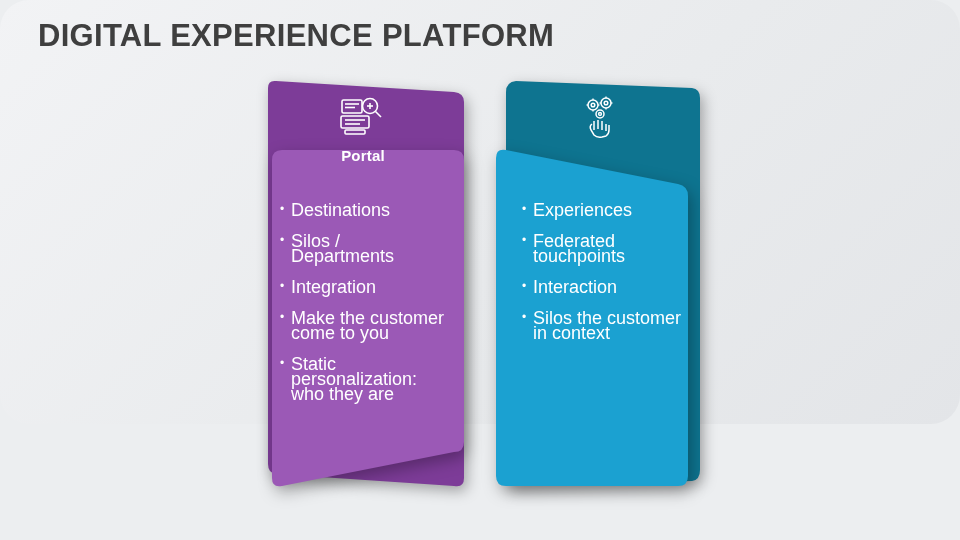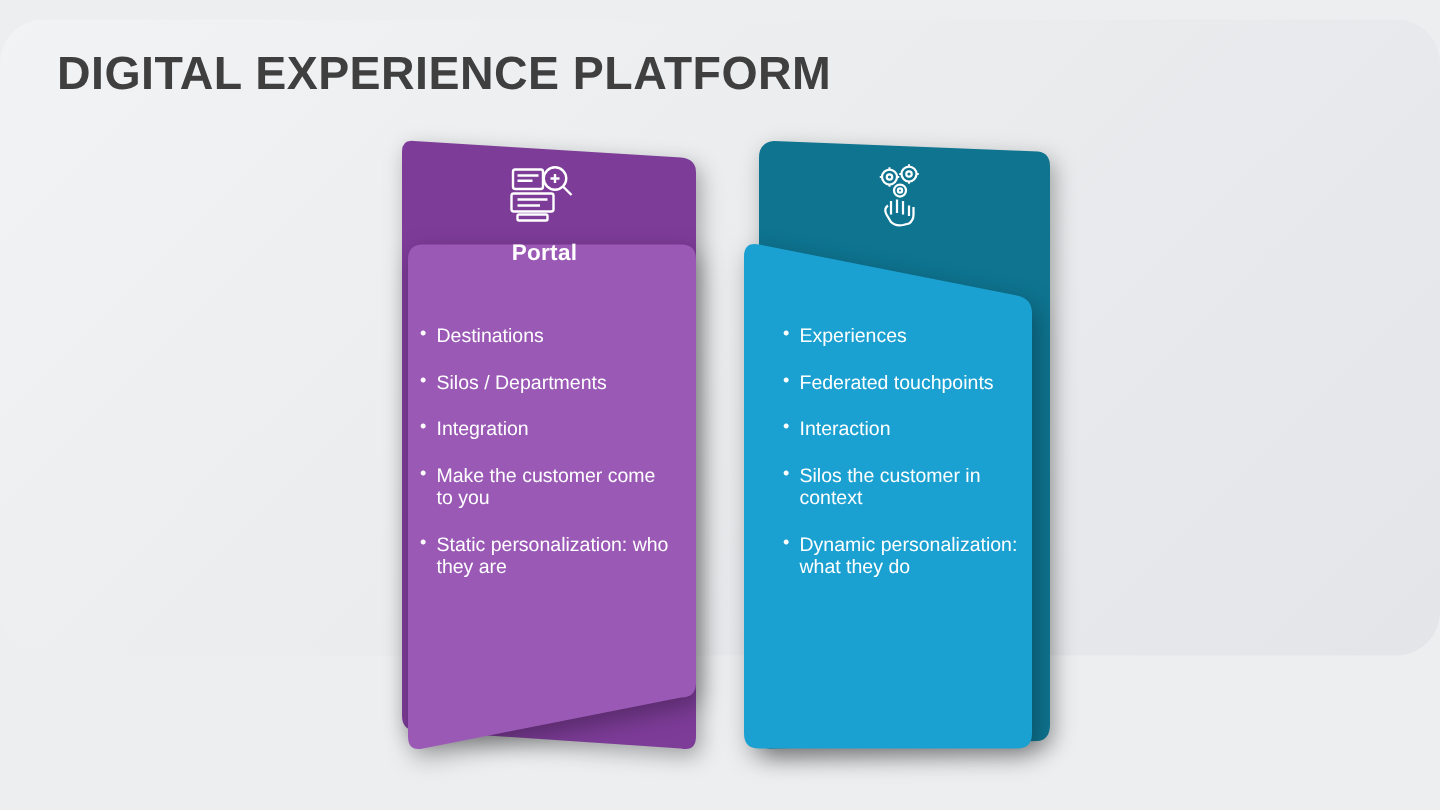--- a/index.html
+++ b/index.html
@@ -9,21 +9,21 @@
   body {
     width: 960px;
     height: 540px;
     background: #eceef0;
     font-family: "Liberation Sans", sans-serif;
     overflow: hidden;
     position: relative;
   }
   .slide {
     position: absolute;
-    left: 0; top: 13px;
+    left: 0; top: 0;
     width: 960px;
     height: 424px;
     background: linear-gradient(135deg, #f2f3f5 0%, #e9ebed 55%, #e3e5e8 100%);
     border-radius: 29px;
   }
   .title {
     position: absolute;
     left: 38px;
     top: 18px;
     font-size: 31px;
@@ -92,21 +92,21 @@
     width: 168px;
     list-style: none;
     margin: 0;
     padding: 0;
   }
   .portal-bullets { left: 22px; }
   .dxp-bullets { left: 30px; }
   .bullets li {
     position: relative;
     color: #ffffff;
-    font-size: 13px;
+    font-size: 18px;
     line-height: 15px;
     margin-bottom: 16px;
     padding-left: 11px;
   }
   .bullets li::before {
     content: "\2022";
     position: absolute;
     left: 0;
     top: -1px;
     font-size: 12px;
@@ -201,17 +201,16 @@
         </g>
       </svg>
     </div>
 
 
     <ul class="bullets dxp-bullets">
       <li>Experiences</li>
       <li>Federated touchpoints</li>
       <li>Interaction</li>
       <li>Silos the customer in context</li>
-      <li>Dynamic personalization: what they do</li>
     </ul>
   </div>
 
 </div>
 
 </body></html>

